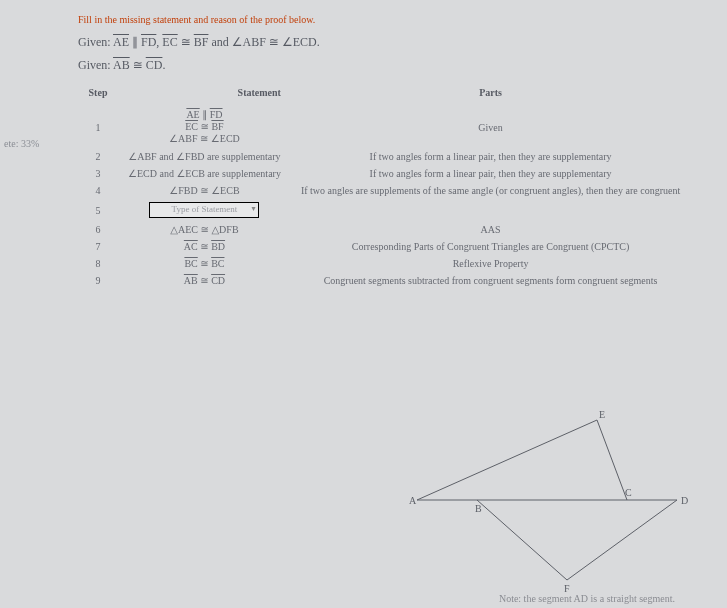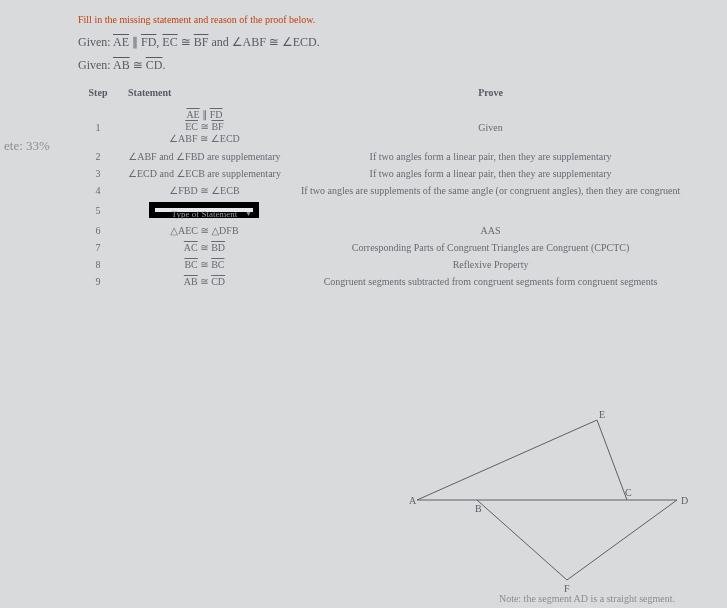--- a/index.html
+++ b/index.html
@@ -15,21 +15,21 @@
   .page {
     padding: 14px 18px 10px 78px;
   }
   .instr { font-size: 10px; margin-bottom: 10px; color: #c2410c; }
   .given-line,.prove-line { font-size: 12px; margin-bottom: 8px; color: #565a63; }
   .ov { text-decoration: overline; }
   .side-label {
     position: absolute;
     left: 4px;
     top: 138px;
-    font-size: 13px;
+    font-size: 10px;
     color: #8b8e95;
   }
   table.proof {
     margin-top: 10px;
     border-collapse: collapse;
     font-size: 10px;
   }
   table.proof th {
     font-weight: bold;
     color: #575a63;
@@ -44,21 +44,21 @@
   }
   table.proof td.step { text-align: center; width: 40px; }
   table.proof td.stmt { text-align: center; min-width: 160px; }
   table.proof td.reason { text-align: center; }
   .stacked { display: inline-block; text-align: center; line-height: 1.2; }
   .input-field {
     display: inline-block;
     min-width: 110px;
     height: 16px;
     background: #e8e9ea;
-    border: 6px solid #000000;
+    border: 1px solid #000000;
     font-size: 9px;
     color: #9a9ca2;
     padding: 1px 4px;
     position: relative;
   }
   .input-field::after {
     content: "▾";
     position: absolute;
     right: 3px;
     top: 1px;
@@ -101,22 +101,22 @@
     <span>Given: </span>
     <span>
       <span class="ov">AB</span> ≅ <span class="ov">CD</span>.
     </span>
   </p>
 
   <table class="proof">
     <thead>
       <tr>
         <th>Step</th>
-        <th style="text-align:left">Statement</th>
-        <th>Prove</th>
+        <th style="text-align:right">Statement</th>
+        <th>Parts</th>
       </tr>
     </thead>
     <tbody>
       <tr>
         <td class="step">1</td>
         <td class="stmt">
           <span class="stacked">
             <span><span class="ov">AE</span> ∥ <span class="ov">FD</span></span><br>
             <span><span class="ov">EC</span> ≅ <span class="ov">BF</span></span><br>
             <span>∠ABF ≅ ∠ECD</span>

